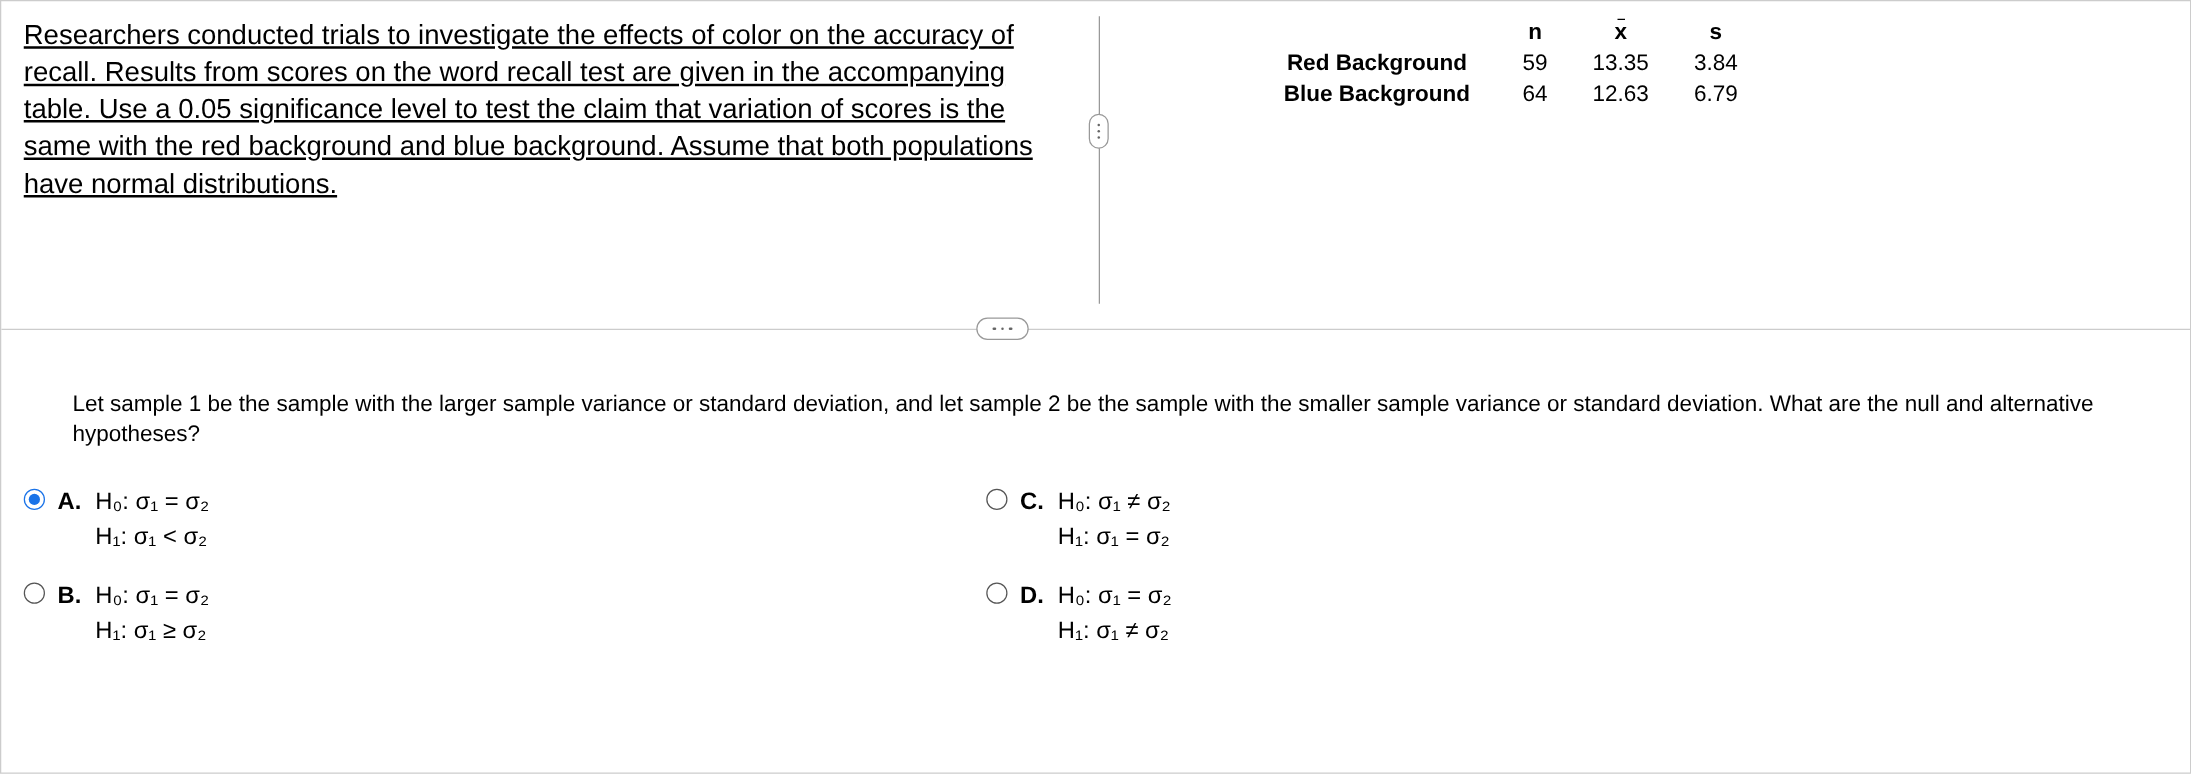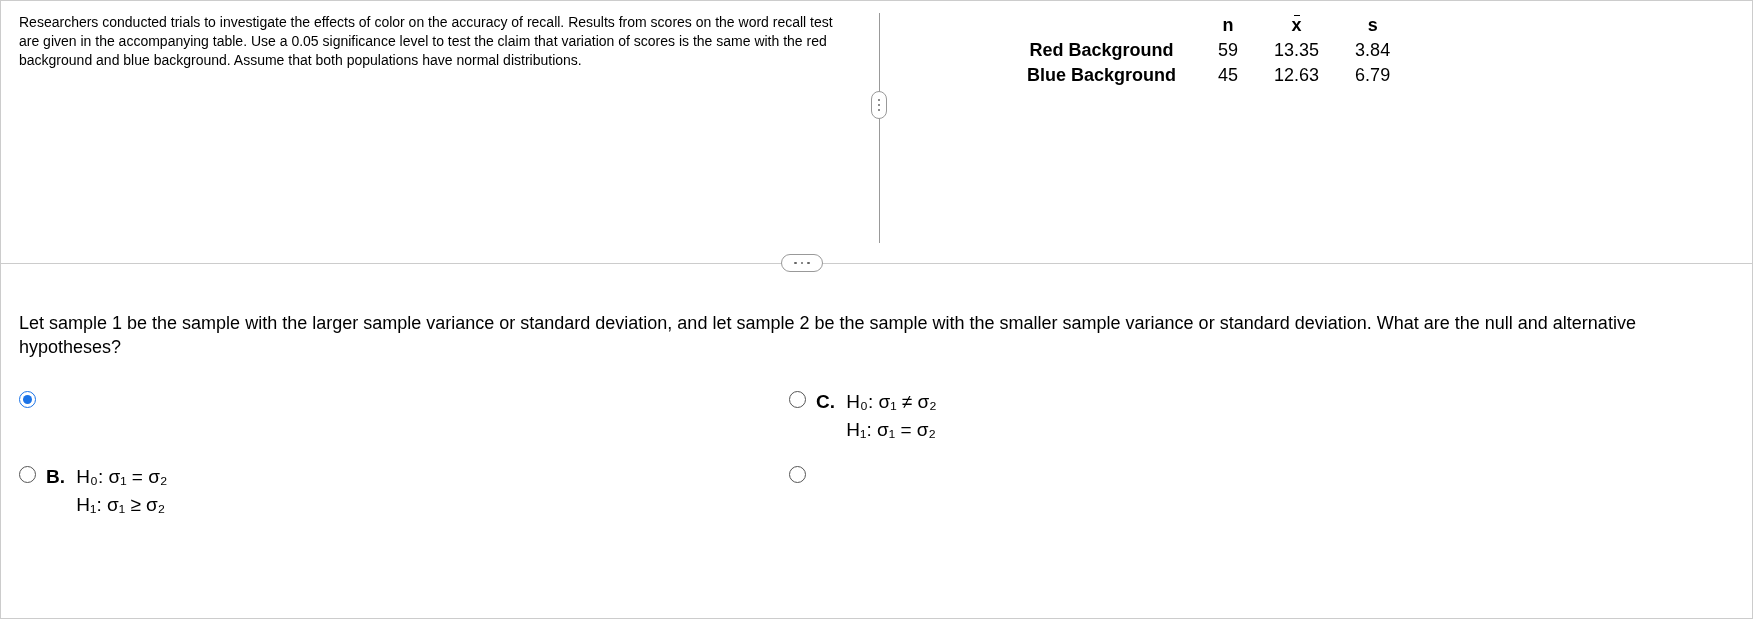--- a/index.html
+++ b/index.html
@@ -16,21 +16,22 @@
     }
     .top-section {
       display: flex;
       align-items: flex-start;
       position: relative;
       height: 230px;
     }
     .problem-text {
       flex: 0 0 830px;
       line-height: 1.35;
-      font-size: 14px;
+      font-size: 22px;
+      text-decoration: underline;
     }
     .divider-area {
       position: relative;
       flex: 0 0 60px;
       height: 100%;
     }
     .vertical-line {
       position: absolute;
       left: 30px;
       top: 0;
@@ -99,20 +100,21 @@
     .question-area {
       position: absolute;
       top: 310px;
       left: 18px;
       right: 18px;
     }
     .question-text {
       font-size: 18px;
       line-height: 1.35;
       margin-bottom: 28px;
+      margin-left: 39px;
     }
     .choices {
       display: grid;
       grid-template-columns: 770px 770px;
       row-gap: 18px;
     }
     .choice {
       display: flex;
       align-items: flex-start;
       gap: 10px;
@@ -161,21 +163,21 @@
         <th>s</th>
       </tr>
       <tr>
         <td class="row-label">Red Background</td>
         <td>59</td>
         <td>13.35</td>
         <td>3.84</td>
       </tr>
       <tr>
         <td class="row-label">Blue Background</td>
-        <td>45</td>
+        <td>64</td>
         <td>12.63</td>
         <td>6.79</td>
       </tr>
     </tbody>
       </table>
   </div>
 </div>
 
 <div class="sep-row"></div>
 <div class="sep-pill">
@@ -184,20 +186,26 @@
     <span class="d"></span>
 </div>
 
 <div class="question-area">
   <div class="question-text">Let sample 1 be the sample with the larger sample variance or standard deviation, and let sample 2 be the sample with the smaller sample variance or standard deviation. What are the null and alternative hypotheses?</div>
 
   <div class="choices">
 
     <div class="choice">
       <div class="radio selected"></div>
+      <div class="hyp-block">
+        <span class="opt-letter">A.</span>
+        <span>H₀: σ₁ = σ₂</span><br>
+        <span style="visibility:hidden" class="opt-letter">A.</span>
+        <span>H₁: σ₁ &lt; σ₂</span>
+      </div>
     </div>
 
     <div class="choice">
       <div class="radio unselected"></div>
       <div class="hyp-block">
         <span class="opt-letter">C.</span>
         <span>H₀: σ₁ ≠ σ₂</span><br>
         <span style="visibility:hidden" class="opt-letter">C.</span>
         <span>H₁: σ₁ = σ₂</span>
       </div>
@@ -208,16 +216,22 @@
       <div class="hyp-block">
         <span class="opt-letter">B.</span>
         <span>H₀: σ₁ = σ₂</span><br>
         <span style="visibility:hidden" class="opt-letter">B.</span>
         <span>H₁: σ₁ ≥ σ₂</span>
       </div>
     </div>
 
     <div class="choice">
       <div class="radio unselected"></div>
+      <div class="hyp-block">
+        <span class="opt-letter">D.</span>
+        <span>H₀: σ₁ = σ₂</span><br>
+        <span style="visibility:hidden" class="opt-letter">D.</span>
+        <span>H₁: σ₁ ≠ σ₂</span>
+      </div>
     </div>
 
   </div>
 </div>
 
 </body></html>

